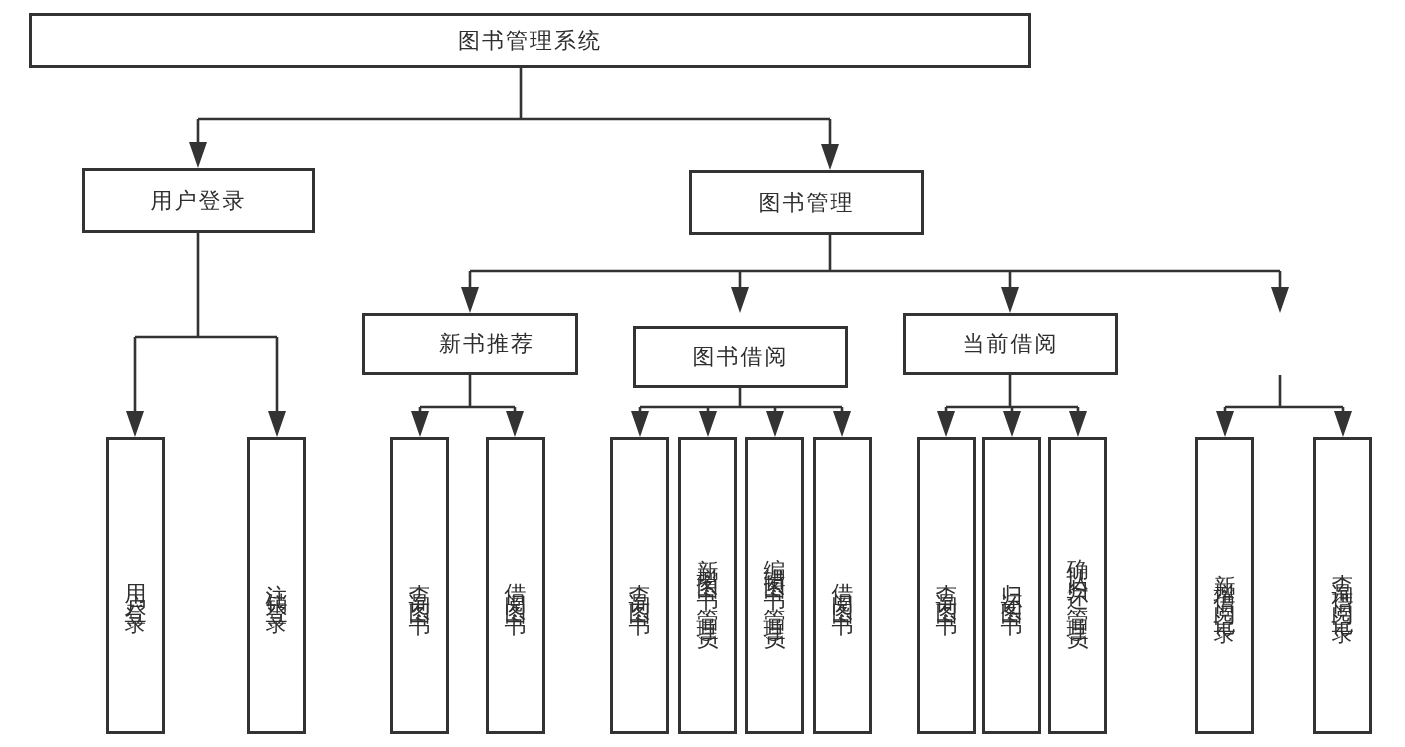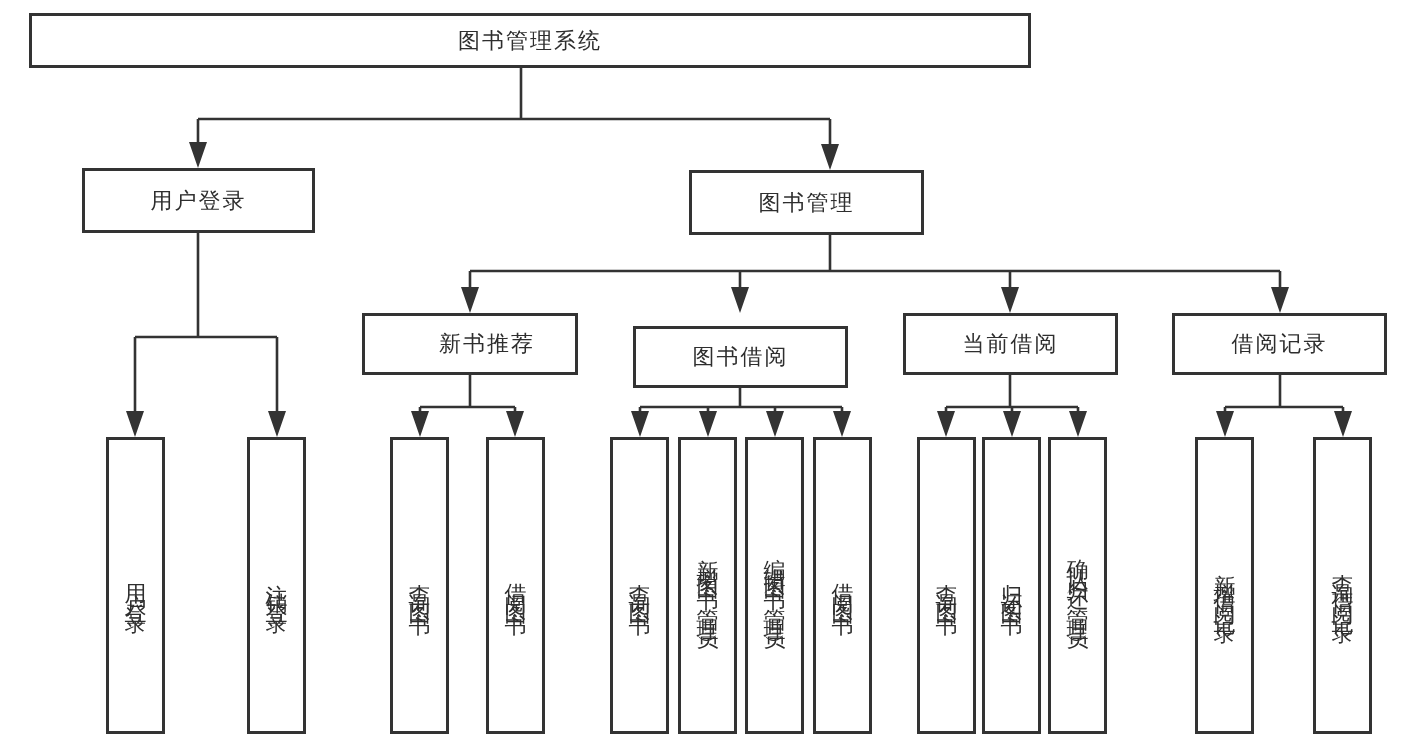--- a/index.html
+++ b/index.html
@@ -89,23 +89,20 @@
 
   <div class="box h-box" style="left:362px;top:313px;width:216px;height:62px;padding-left:34px;">
     <span>新书推荐</span>
   </div>
   <div class="box h-box" style="left:633px;top:326px;width:215px;height:62px;">
     <span>图书借阅</span>
   </div>
   <div class="box h-box" style="left:903px;top:313px;width:215px;height:62px;text-align:center;">
     <span>当前借阅</span>
   </div>
-  <div class="box h-box" style="left:1172px;top:313px;width:215px;height:62px;">
-    <span>借阅记录</span>
-  </div>
 
   <div class="box leaf" style="left:106px;top:437px;width:59px;height:297px;">
     <span>用户登录</span>
   </div>
   <div class="box leaf" style="left:247px;top:437px;width:59px;height:297px;">
     <span>注销登录</span>
   </div>
 
   <div class="box leaf" style="left:390px;top:437px;width:59px;height:297px;">
     <span>查询图书</span>

